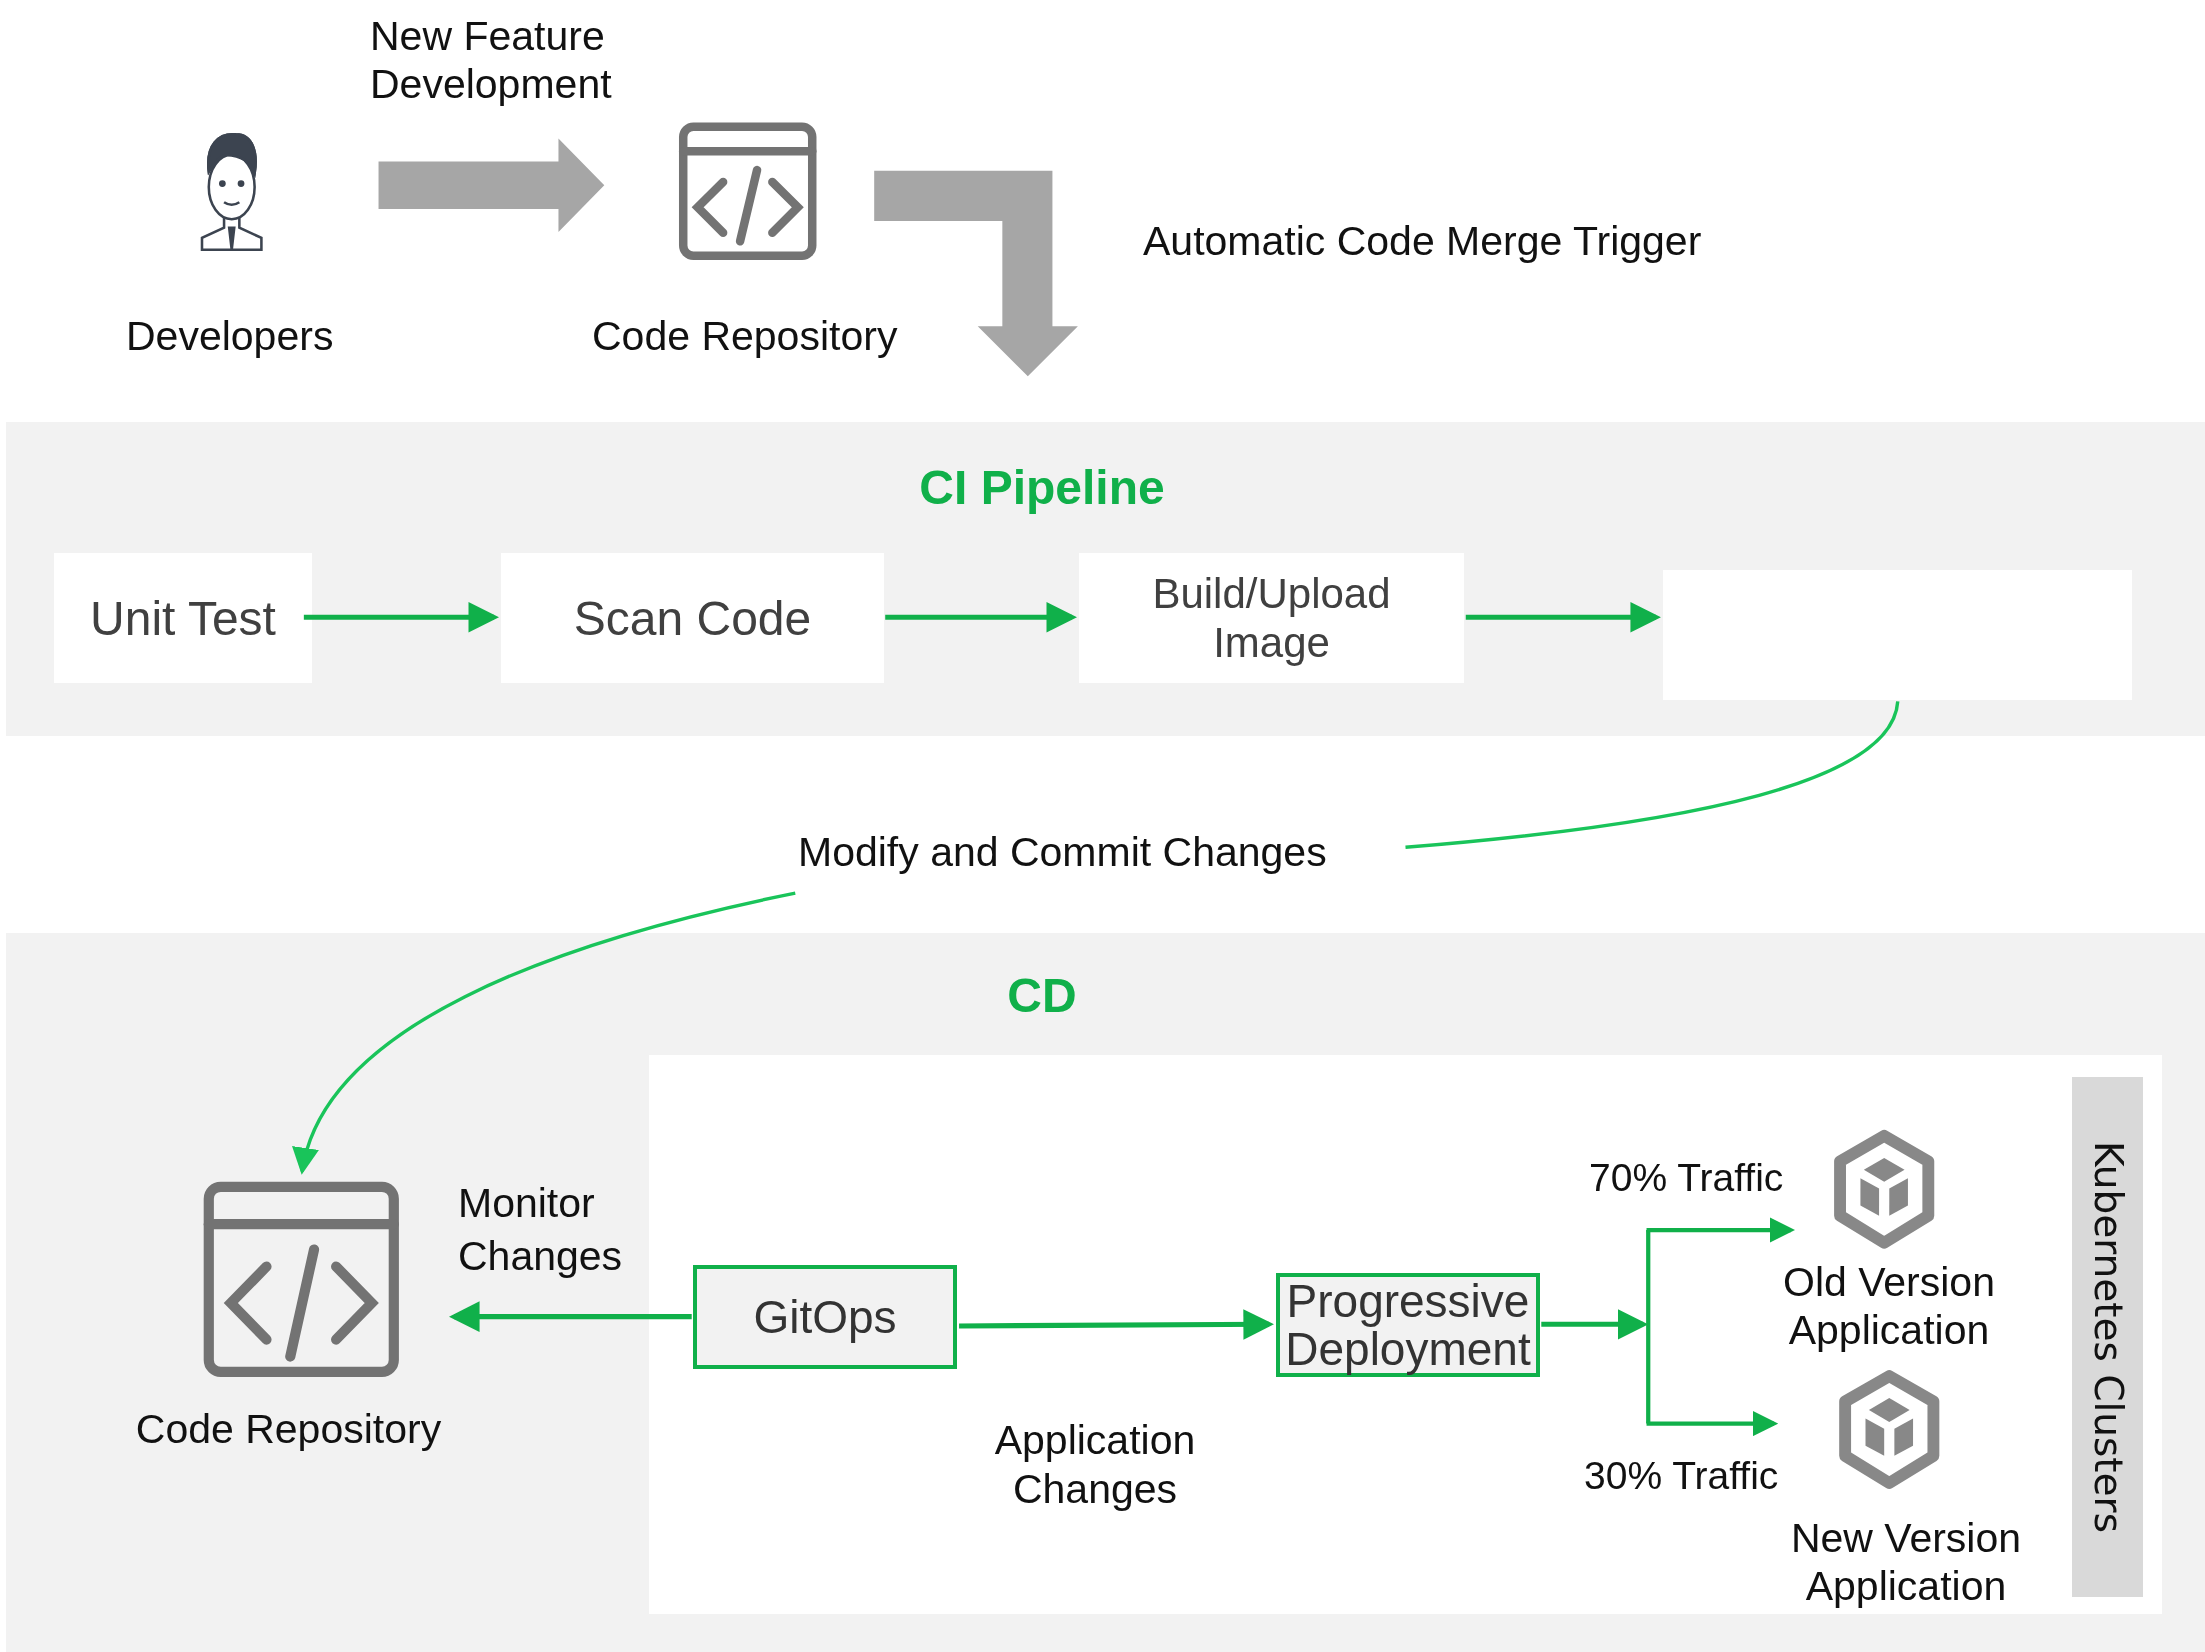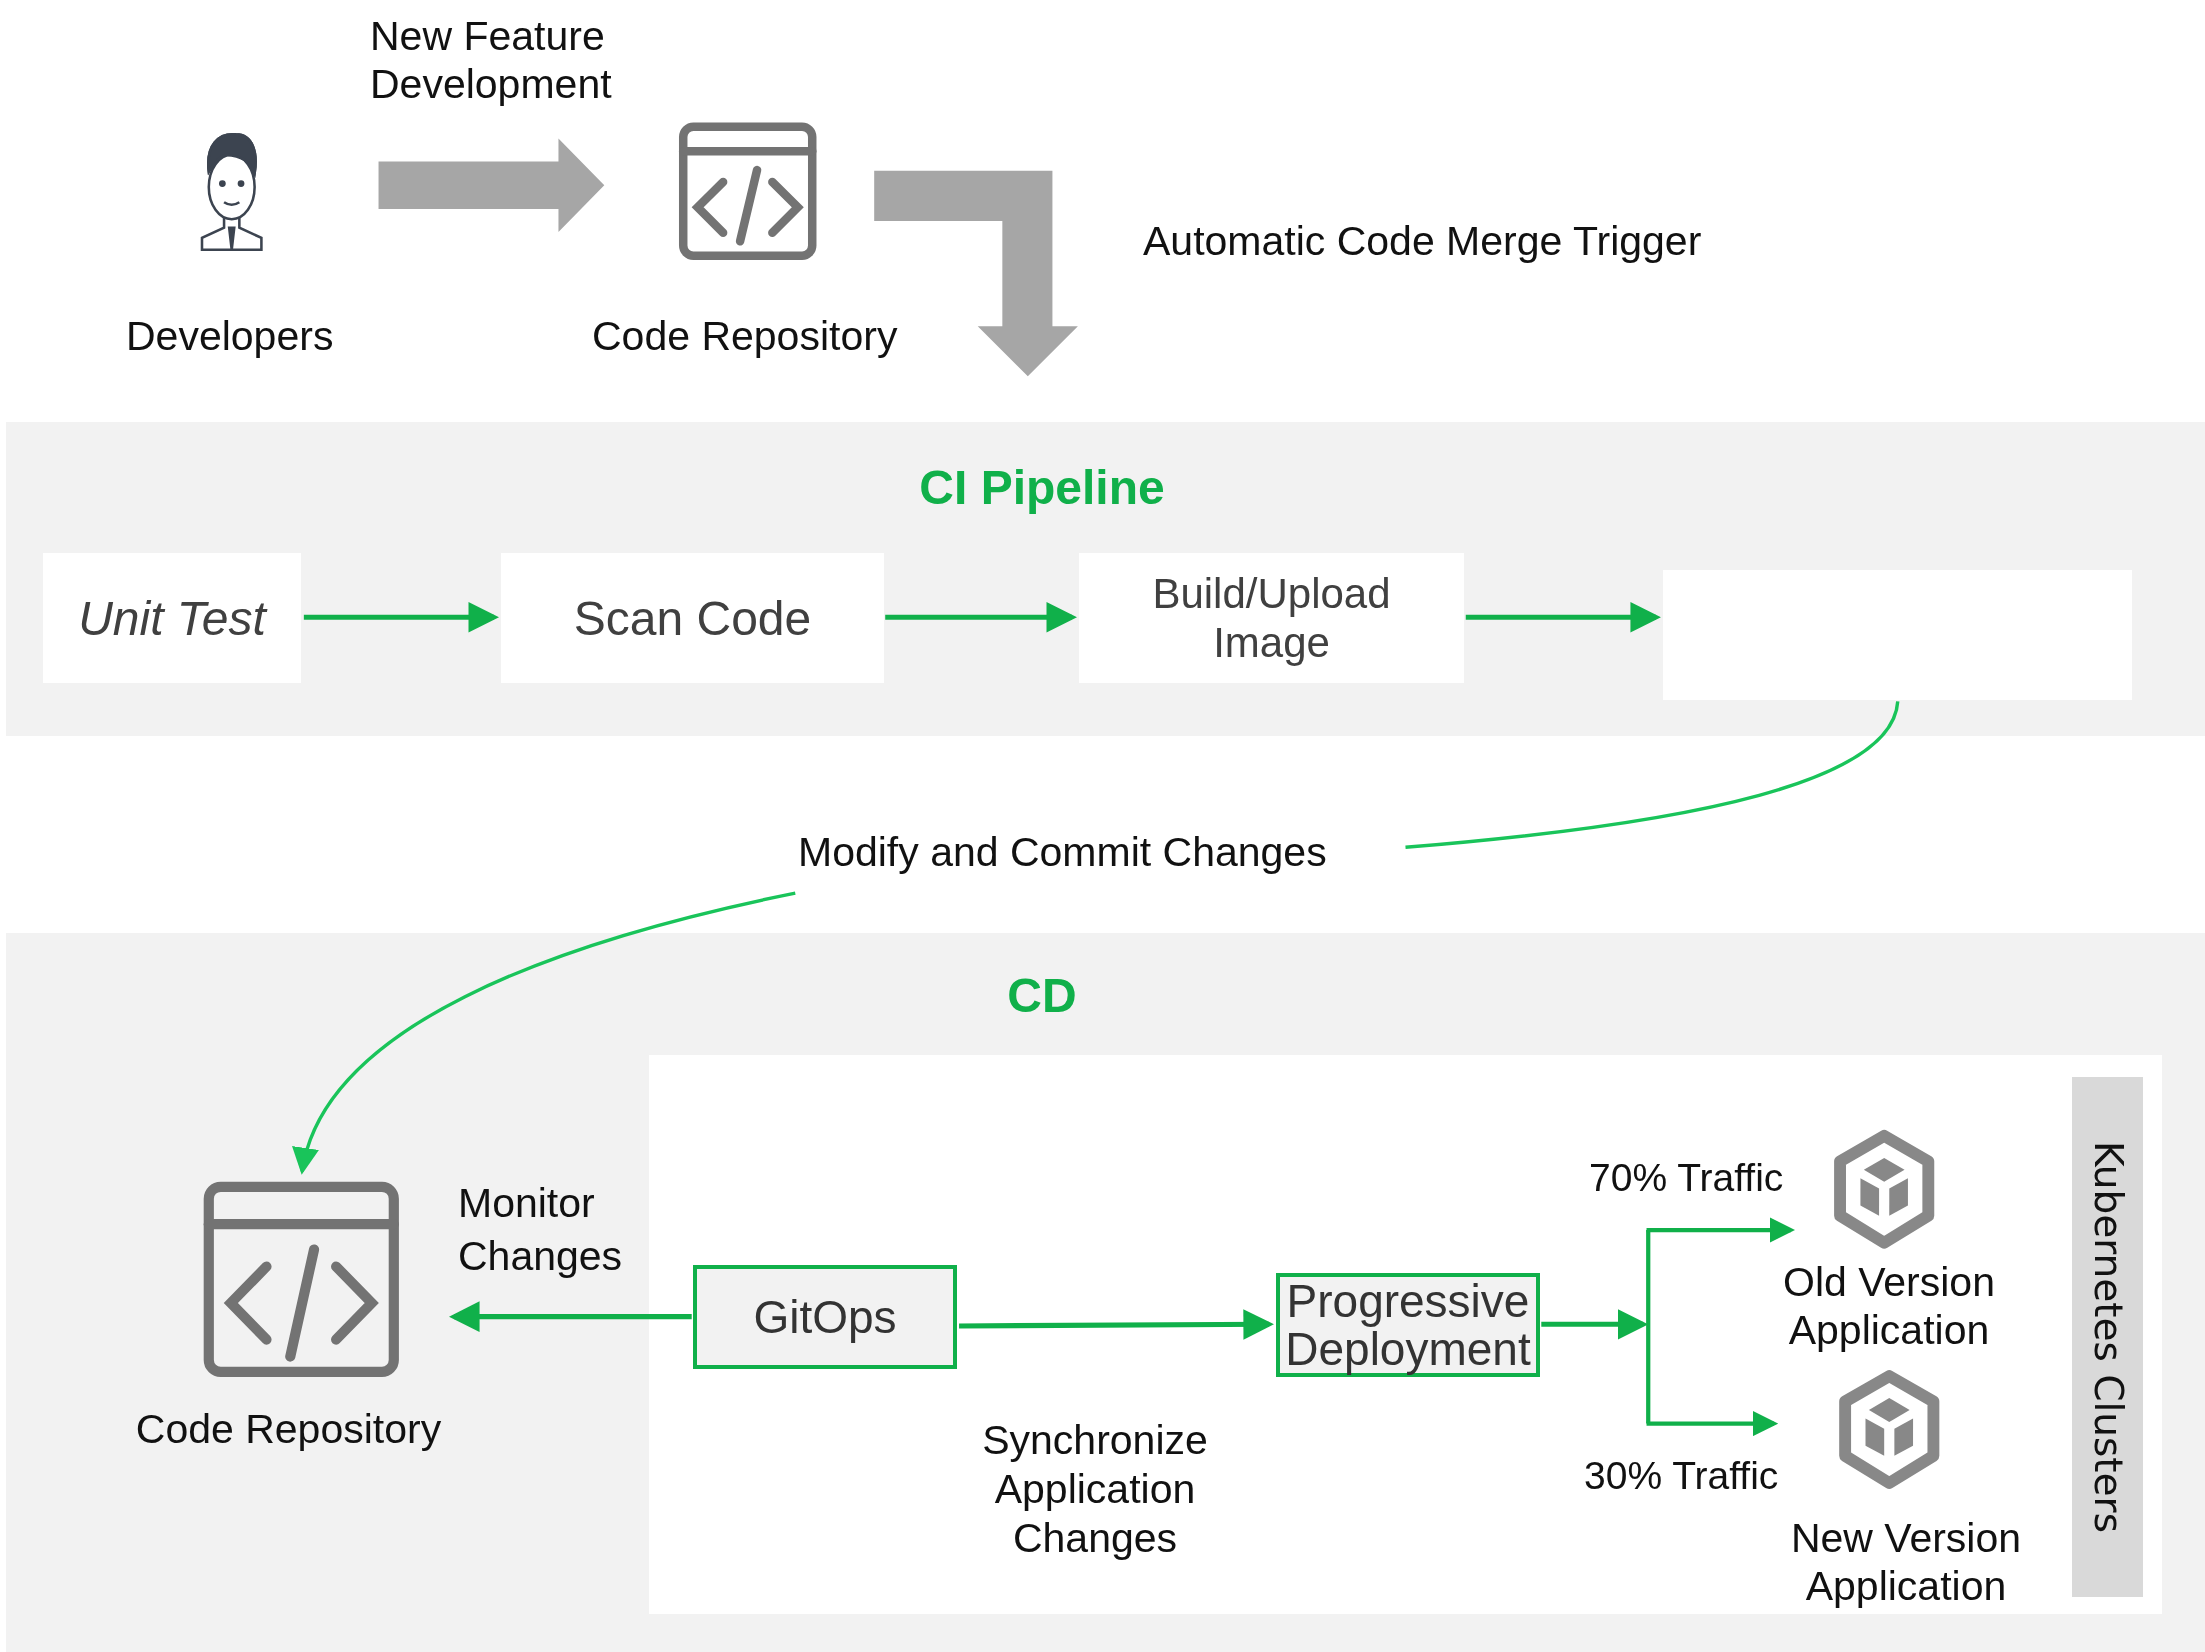--- a/index.html
+++ b/index.html
@@ -32,21 +32,21 @@
 
 <div class="lbl" style="left:370px; top:12px;">
   <div>New Feature</div>
   <div>Development</div>
 </div>
 <div class="lbl" style="left:126px; top:312px;">Developers</div>
 <div class="lbl" style="left:592px; top:312px;">Code Repository</div>
 <div class="lbl" style="left:1143px; top:217px;">Automatic Code Merge Trigger</div>
 
 <div class="title" style="left:1042px; top:460px;">CI Pipeline</div>
-<div class="box" style="left:43px; top:553px; width:258px; height:130px;font-style:italic;">
+<div class="box" style="left:54px; top:553px; width:258px; height:130px;">
   <span>Unit Test</span>
 </div>
 <div class="box" style="left:501px; top:553px; width:383px; height:130px;">
   <span>Scan Code</span>
 </div>
 <div class="box sm" style="left:1079px; top:553px; width:385px; height:130px;">
   <div>
       <div>Build/Upload</div>
       <div>Image</div>
     </div>
@@ -63,21 +63,20 @@
   <div>Code Repository</div>
 </div>
 <div class="lbl" style="left:458px; top:1177px; line-height:53px;">
   <div>Monitor</div>
   <div>Changes</div>
 </div>
 <div class="gbox" style="left:693px; top:1265px; width:264px; height:104px;">
   <span>GitOps</span>
 </div>
 <div class="lbl c" style="left:925px; top:1416px; width:340px; line-height:49px;">
-  <div>Synchronize</div>
   <div>Application</div>
   <div>Changes</div>
 </div>
 <div class="gbox" style="left:1276px; top:1273px; width:264px; height:104px;">
   <div>
       <div>Progressive</div>
       <div>Deployment</div>
     </div>
 </div>
 <div class="lbl" style="left:1589px; top:1154px; font-size:39px;">70% Traffic</div>

